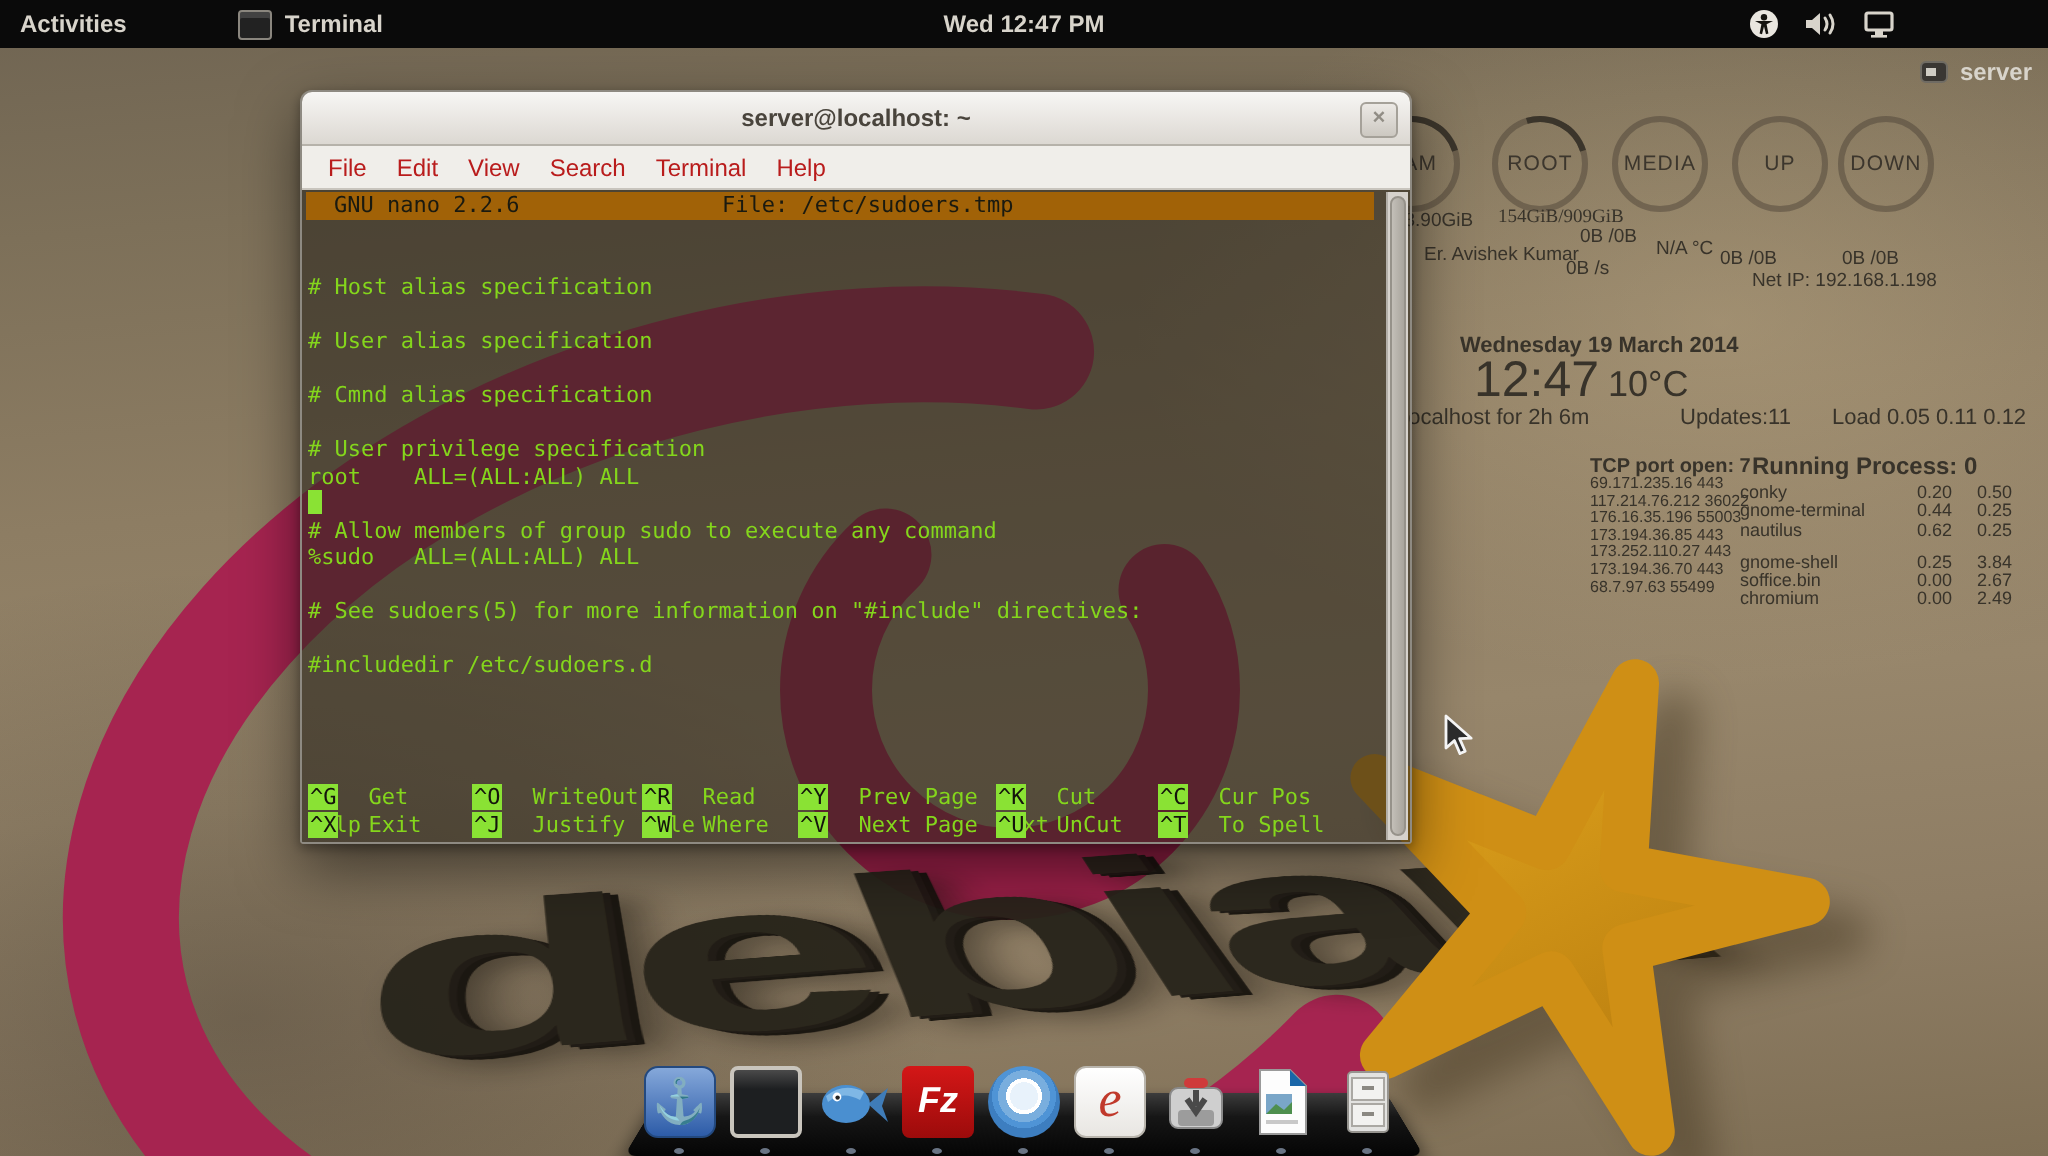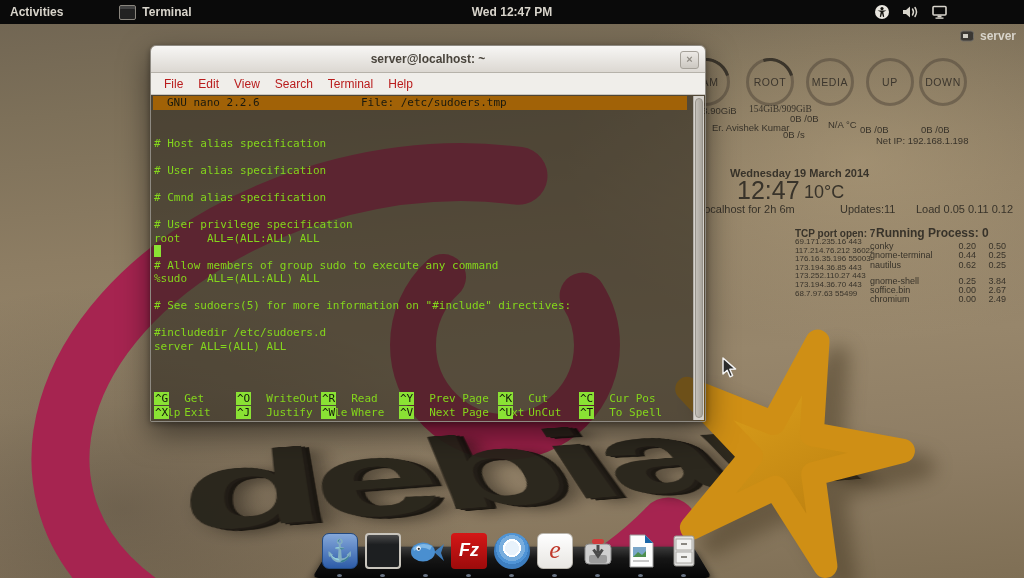--- a/index.html
+++ b/index.html
@@ -287,21 +287,20 @@
         <div class="tline"></div>
         <div class="tline"># User privilege specification</div>
         <div class="tline">root    ALL=(ALL:ALL) ALL</div>
         <div class="tline"></div>
         <div class="tline"># Allow members of group sudo to execute any command</div>
         <div class="tline">%sudo   ALL=(ALL:ALL) ALL</div>
         <div class="tline"></div>
         <div class="tline"># See sudoers(5) for more information on "#include" directives:</div>
         <div class="tline"></div>
         <div class="tline">#includedir /etc/sudoers.d</div>
-        <div class="tline">server ALL=(ALL) ALL</div>
       </div>
       <div id="cursor"></div>
 
       <div class="skrow" id="skrow1">
         <div><span class="sk">^G</span><span class="sl">Get Help</span></div>
         <div><span class="sk">^O</span><span class="sl">WriteOut</span></div>
         <div><span class="sk">^R</span><span class="sl">Read File</span></div>
         <div><span class="sk">^Y</span><span class="sl">Prev Page</span></div>
         <div><span class="sk">^K</span><span class="sl">Cut Text</span></div>
         <div><span class="sk">^C</span><span class="sl">Cur Pos</span></div>

